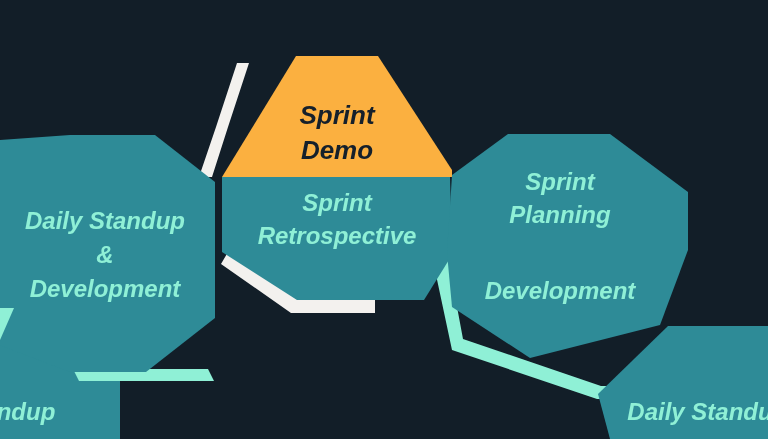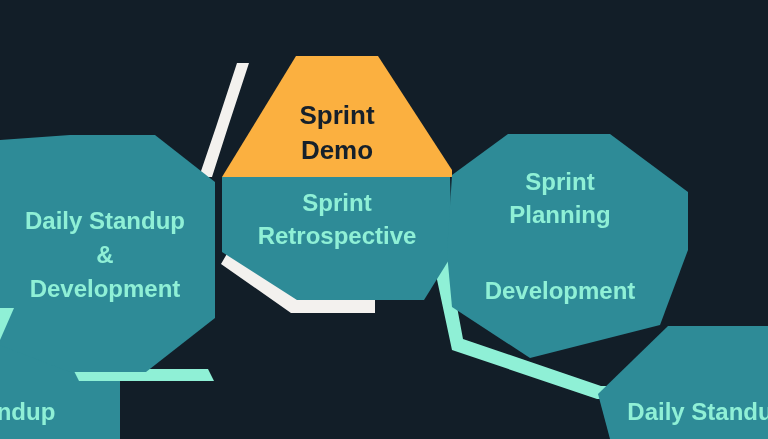--- a/index.html
+++ b/index.html
@@ -9,20 +9,21 @@
   }
   body {
     font-family: "Liberation Sans", sans-serif;
   }
   #stage {
     position: relative;
     width: 768px;
     height: 439px;
     overflow: hidden;
     background: #f9a8d4;
+    font-style: italic;
   }
   #stage svg {
     position: absolute;
     top: 0;
     left: 0;
     display: block;
   }
   .hex-label {
     font-family: "Liberation Sans", sans-serif;
     font-weight: bold;

